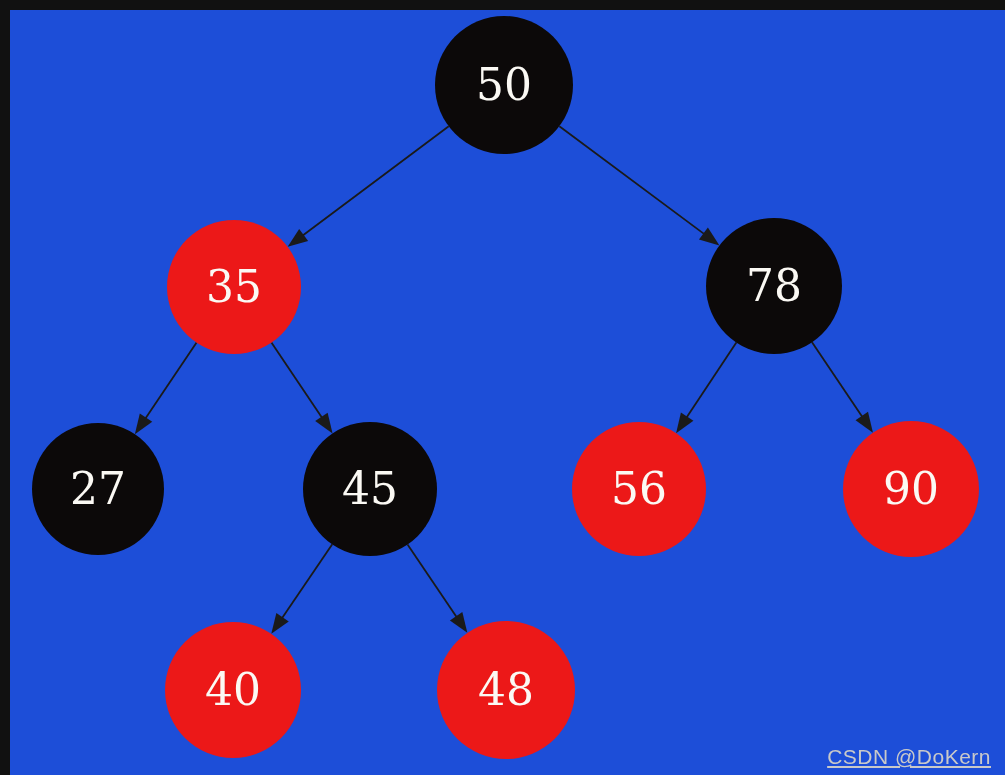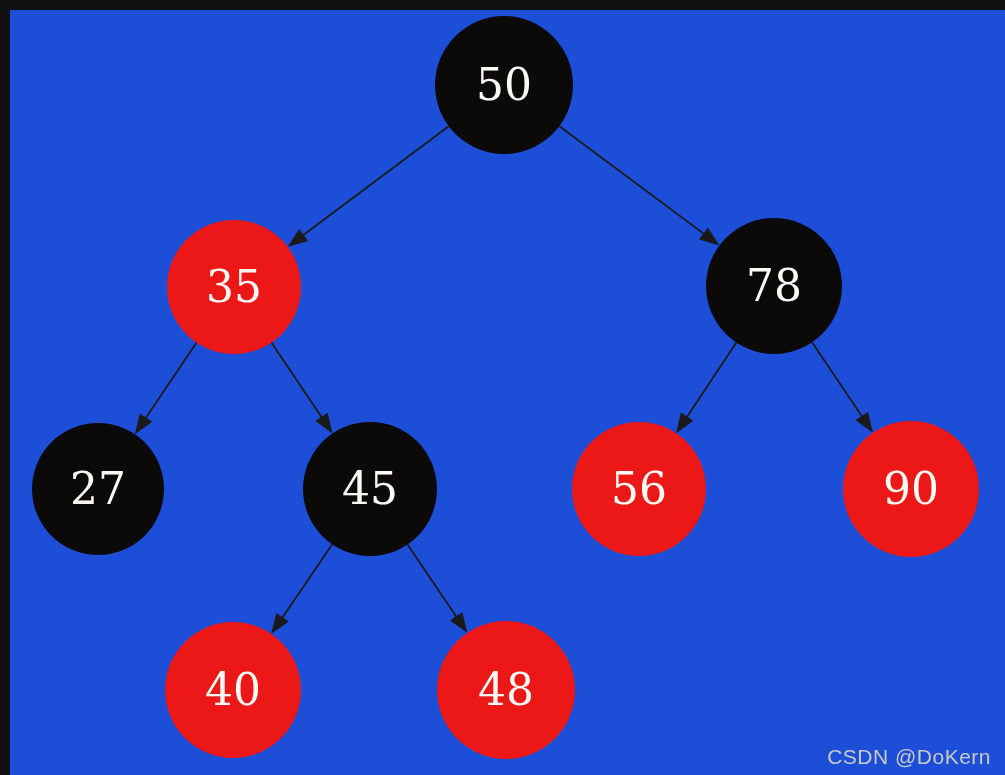--- a/index.html
+++ b/index.html
@@ -31,20 +31,21 @@
     font-size: 44px;
   }
   #watermark {
     position: absolute;
     right: 14px;
     bottom: 6px;
     font-family: "Liberation Sans", sans-serif;
     font-size: 21px;
     letter-spacing: 0.5px;
     user-select: none;
+    text-decoration: underline;
   }
 </style>
 </head>
 <body>
 
 <div id="frame">
   <svg id="tree-svg" viewBox="10 10 995 765" xmlns="http://www.w3.org/2000/svg">
     <g id="edges-layer">
         <line x1="448.7509285519659" y1="126.33449049075145" x2="302.0604503345348" y2="236.0807001200888" stroke="#1a1a1a" stroke-width="1.8"></line>
         <polygon points="287.6476490872215,246.86361068289352 299.16899329417873,228.87726509339666 308.154752096516,240.887932799491" fill="#1a1a1a"></polygon>

